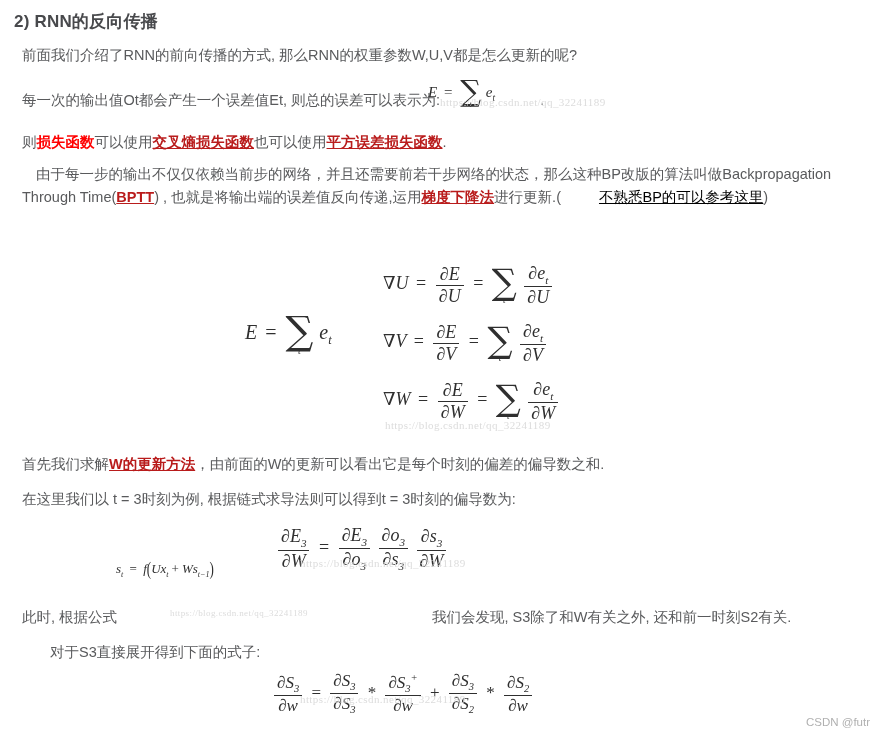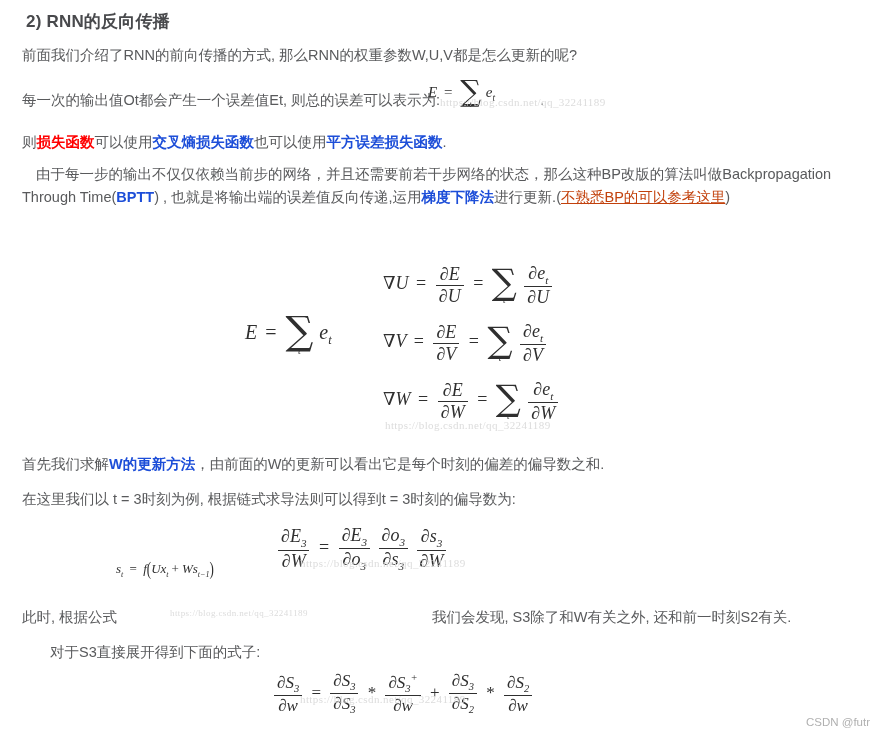--- a/index.html
+++ b/index.html
@@ -16,41 +16,41 @@
     overflow: hidden;
   }
   .page {
     position: relative;
     width: 880px;
     height: 734px;
     padding: 0;
   }
   .heading {
     position: absolute;
-    left: 26px;
+    left: 14px;
     top: 10px;
     font-size: 17px;
     font-weight: bold;
     color: #48494c;
     letter-spacing: 0.2px;
   }
   .para {
     position: absolute;
     font-size: 14.5px;
     line-height: 23px;
     color: #595a5c;
     white-space: nowrap;
   }
   .para.wrapline {
     white-space: normal;
     width: 856px;
   }
-  .b { font-weight: bold; color: #1d4ed8; }
+  .b { font-weight: bold; color: #b91c1c; text-decoration: underline; }
   .red { color: #ff0000; font-weight: bold; margin-top: 45px; }
-  .link { color: #c2410c; }
+  .link { color: #000000; margin-left: 38px; }
   .indent { text-indent: 14px; }
 
   
   .math {
     font-family: "Liberation Serif", "DejaVu Serif", serif;
     font-style: italic;
     color: #2f2f2f;
   }
   .mathwrap { position: absolute; }
   .frac {

